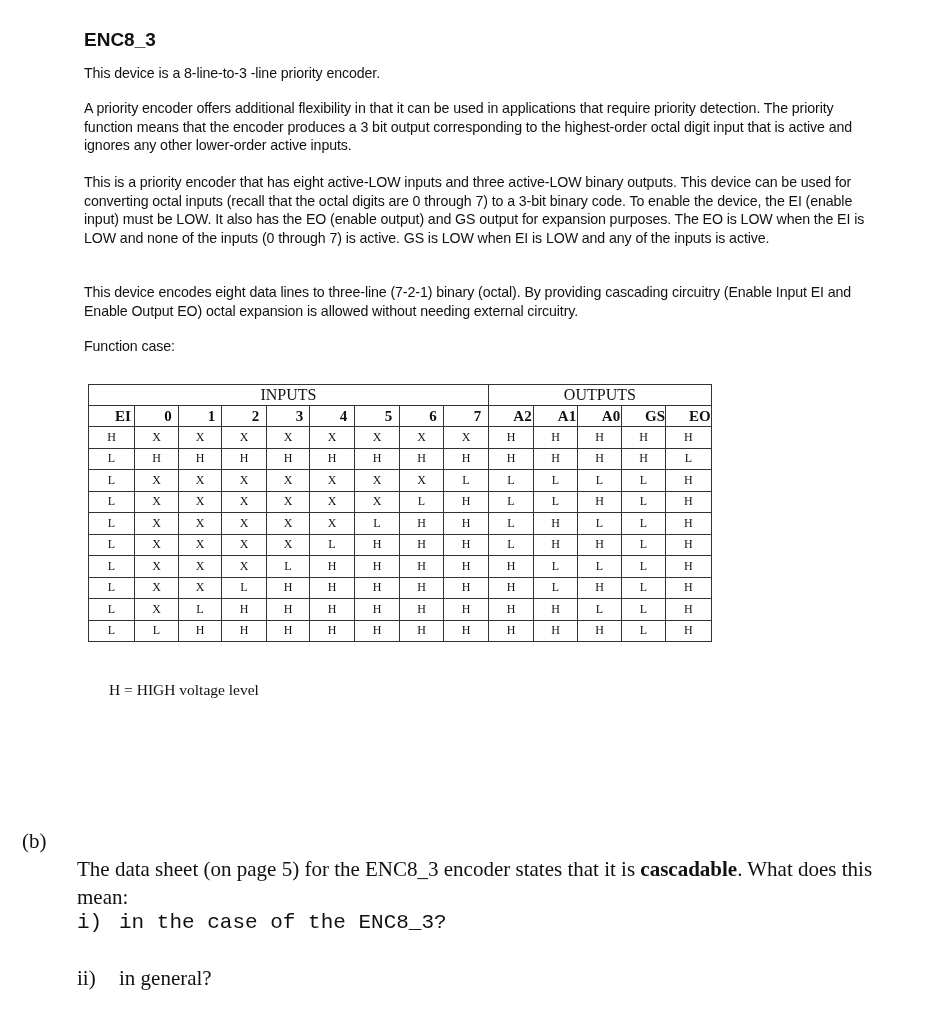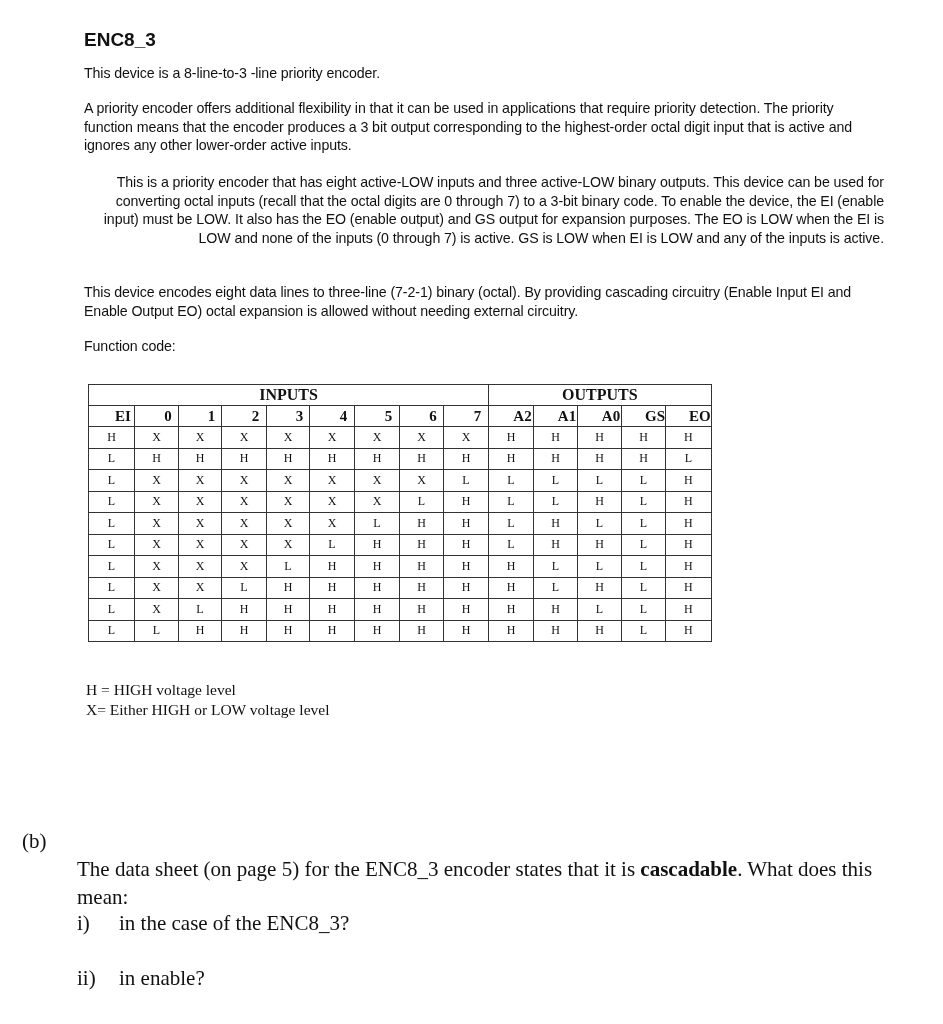--- a/index.html
+++ b/index.html
@@ -3,45 +3,45 @@
 <meta charset="utf-8">
 <style>
   html, body { margin: 0; padding: 0; background: #ffffff; }
   body { width: 943px; height: 1024px; position: relative; overflow: hidden; color: #111; }
   .sans { font-family: "Liberation Sans", sans-serif; }
   .serif { font-family: "Liberation Serif", serif; }
   .title { position: absolute; left: 84px; top: 29px; font-size: 19px; font-weight: bold; }
   .para { position: absolute; left: 84px; width: 800px; font-size: 14.2px; line-height: 18.5px; letter-spacing: -0.1px; }
   #p1 { top: 64px; }
   #p2 { top: 99px; }
-  #p3 { top: 173px; text-align: right; }
+  #p3 { top: 173px; }
   #p4 { top: 283px; }
   #p5 { top: 337px; }
   table.ft { position: absolute; left: 88px; top: 384px; border-collapse: collapse; font-family: "Liberation Serif", serif; }
   table.ft td, table.ft th { border: 1.5px solid #333; text-align: center; padding: 0; height: 20.5px; font-size: 12px; }
-  table.ft th.grp { font-size: 16px; font-weight: bold; height: 20px; text-align: center; }
+  table.ft th.grp { font-size: 16px; font-weight: normal; height: 20px; text-align: center; }
   table.ft th.col { font-size: 15px; font-weight: bold; height: 20px; padding-left: 23px; }
-  .legend { position: absolute; left: 86px; top: 680px; font-size: 15.5px; line-height: 20px; }
+  .legend { position: absolute; left: 109px; top: 680px; font-size: 15.5px; line-height: 20px; }
   .q { position: absolute; font-size: 21px; }
   #q-label { left: 22px; top: 829px; }
   #q-text { left: 77px; top: 855px; width: 850px; line-height: 28px; }
-  #q-i { left: 77px; top: 911px; }
+  #q-i { left: 77px; top: 911px; font-family: Liberation Mono, monospace; }
   #q-ii { left: 77px; top: 966px; }
   .sub-label { display: inline-block; width: 42px; }
 </style>
 </head>
 <body>
 
 <div class="title sans">ENC8_3</div>
 
 <div class="para sans" id="p1">This device is a 8-line-to-3 -line priority encoder.</div>
 <div class="para sans" id="p2">A priority encoder offers additional flexibility in that it can be used in applications that require priority detection. The priority function means that the encoder produces a 3 bit output corresponding to the highest-order octal digit input that is active and ignores any other lower-order active inputs.</div>
 <div class="para sans" id="p3">This is a priority encoder that has eight active-LOW inputs and three active-LOW binary outputs. This device can be used for converting octal inputs (recall that the octal digits are 0 through 7) to a 3-bit binary code. To enable the device, the EI (enable input) must be LOW. It also has the EO (enable output) and GS output for expansion purposes. The EO is LOW when the EI is LOW and none of the inputs (0 through 7) is active. GS is LOW when EI is LOW and any of the inputs is active.</div>
 <div class="para sans" id="p4">This device encodes eight data lines to three-line (7-2-1) binary (octal). By providing cascading circuitry (Enable Input EI and Enable Output EO) octal expansion is allowed without needing external circuitry.</div>
-<div class="para sans" id="p5">Function code:</div>
+<div class="para sans" id="p5">Function case:</div>
 
 <table class="ft">
   <colgroup>
     <col style="width:46px">
       <col style="width:44px">
       <col style="width:43px">
       <col style="width:45px">
     <col style="width:43px">
       <col style="width:45px">
       <col style="width:45px">
@@ -234,19 +234,18 @@
         <td>H</td>
         <td>H</td>
         <td>L</td>
         <td>H</td>
       </tr>
     </tbody>
 </table>
 
 <div class="legend serif">
   <div>H = HIGH voltage level</div>
-  <div>X= Either HIGH or LOW voltage level</div>
 </div>
 
 <div class="q serif" id="q-label">(b)</div>
 <div class="q serif" id="q-text"><span>The data sheet (on page 5) for the ENC8_3 encoder states that it is </span><b>cascadable</b><span>. What does this mean:</span></div>
 <div class="q serif" id="q-i"><span class="sub-label">i)</span><span>in the case of the ENC8_3?</span></div>
-<div class="q serif" id="q-ii"><span class="sub-label">ii)</span><span>in enable?</span></div>
+<div class="q serif" id="q-ii"><span class="sub-label">ii)</span><span>in general?</span></div>
 
 </body></html>

